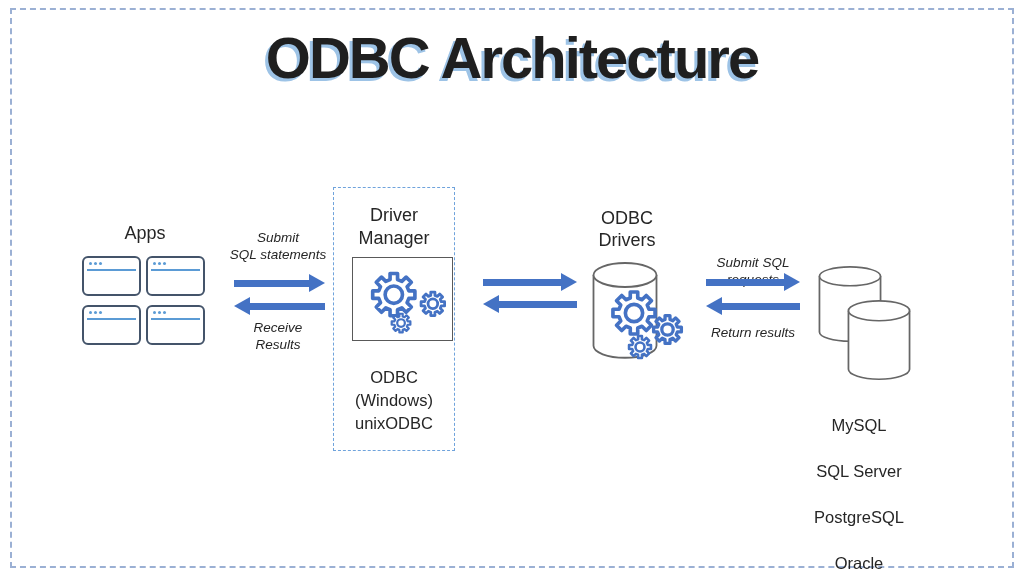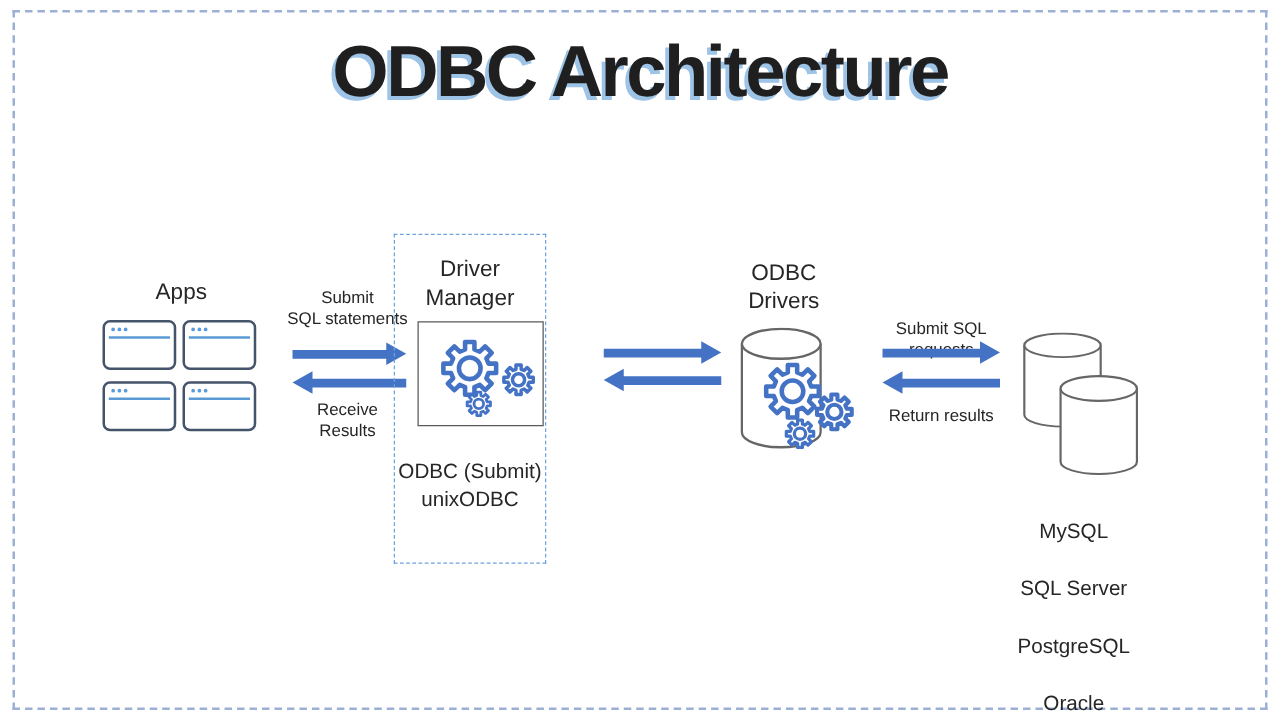--- a/index.html
+++ b/index.html
@@ -13,21 +13,21 @@
     border:2px dashed var(--c-page_border,#9BB0D4); pointer-events:none;
   }
   .title {
     position:absolute; left:0; right:0; top:24px; margin:0;
     text-align:center; font-size:58px; font-weight:bold; letter-spacing:-2px;
     color:var(--c-title_text,#1F1F1F);
     text-shadow:-3px 3px 0 var(--c-title_shadow,#9DC3E6);
   }
   .label { position:absolute; text-align:center; white-space:pre-line; }
   .node-label { font-size:18px; line-height:22px; color:var(--c-text,#262626); }
-  .flow-label { font-size:13.5px; line-height:17px; color:var(--c-text,#262626); }
+  .flow-label { font-size:13.5px; line-height:17px; font-style:italic; color:var(--c-text,#262626); }
   .list-label { font-size:16.5px; line-height:23px; color:var(--c-text,#262626); }
 
   
   .apps-grid {
     position:absolute; left:82px; top:256px;
     display:grid; grid-template-columns:59px 59px; grid-auto-rows:40px;
     column-gap:5px; row-gap:9px;
   }
   .app-window {
     position:relative; border:2.5px solid var(--c-window_border,#44546A);
@@ -54,21 +54,21 @@
   }
   .arrow.left::before { left:15px; right:0; }
   .arrow.left::after {
     content:""; position:absolute; left:0; top:0; width:0; height:0;
     border-right:16px solid var(--c-arrow,#4472C4);
     border-top:9px solid transparent; border-bottom:9px solid transparent;
   }
 
   
   .dm-box {
-    position:absolute; left:315px; top:187px; width:122px; height:264px;
+    position:absolute; left:333px; top:187px; width:122px; height:264px;
     border:1.5px dashed var(--c-dm_border,#6FA3DC); box-sizing:border-box;
   }
   .dm-label { position:absolute; left:0; right:0; top:16px; text-align:center;
     white-space:pre-line; font-size:18px; line-height:23px; }
   .gear-box {
     position:absolute; left:18px; top:69px; width:101px; height:84px;
     border:1.5px solid #595959; box-sizing:border-box; background:#fff;
   }
   .dm-impl { position:absolute; left:-4px; right:-4px; top:178px; text-align:center;
     font-size:16.5px; line-height:23px; }
@@ -123,21 +123,21 @@
     <div class="dm-label">Driver
 Manager</div>
     <div class="gear-box">
       <svg viewBox="0 0 101 84" width="98" height="81">
         <use href="#gear" class="gear" x="16" y="12" width="52" height="52"></use>
         <use href="#gear" class="gear gear-sm" x="68" y="33" width="29" height="29"></use>
         <use href="#gear" class="gear gear-sm" x="38" y="56" width="23" height="23"></use>
       </svg>
     </div>
     <div class="dm-impl">
-      <div>ODBC (Submit)</div>
+      <div>ODBC (Windows)</div>
       <div>unixODBC</div>
     </div>
   </div>
 
   <div class="arrow right" style="left:483px; top:273px; width:94px;"></div>
   <div class="arrow left" style="left:483px; top:295px; width:94px;"></div>
 
   <div class="label node-label" style="left:577px; top:207px; width:100px;">ODBC
 Drivers</div>
   <svg class="icon-svg" style="left:580px; top:256px;" viewBox="0 0 112 112" width="112" height="112">

